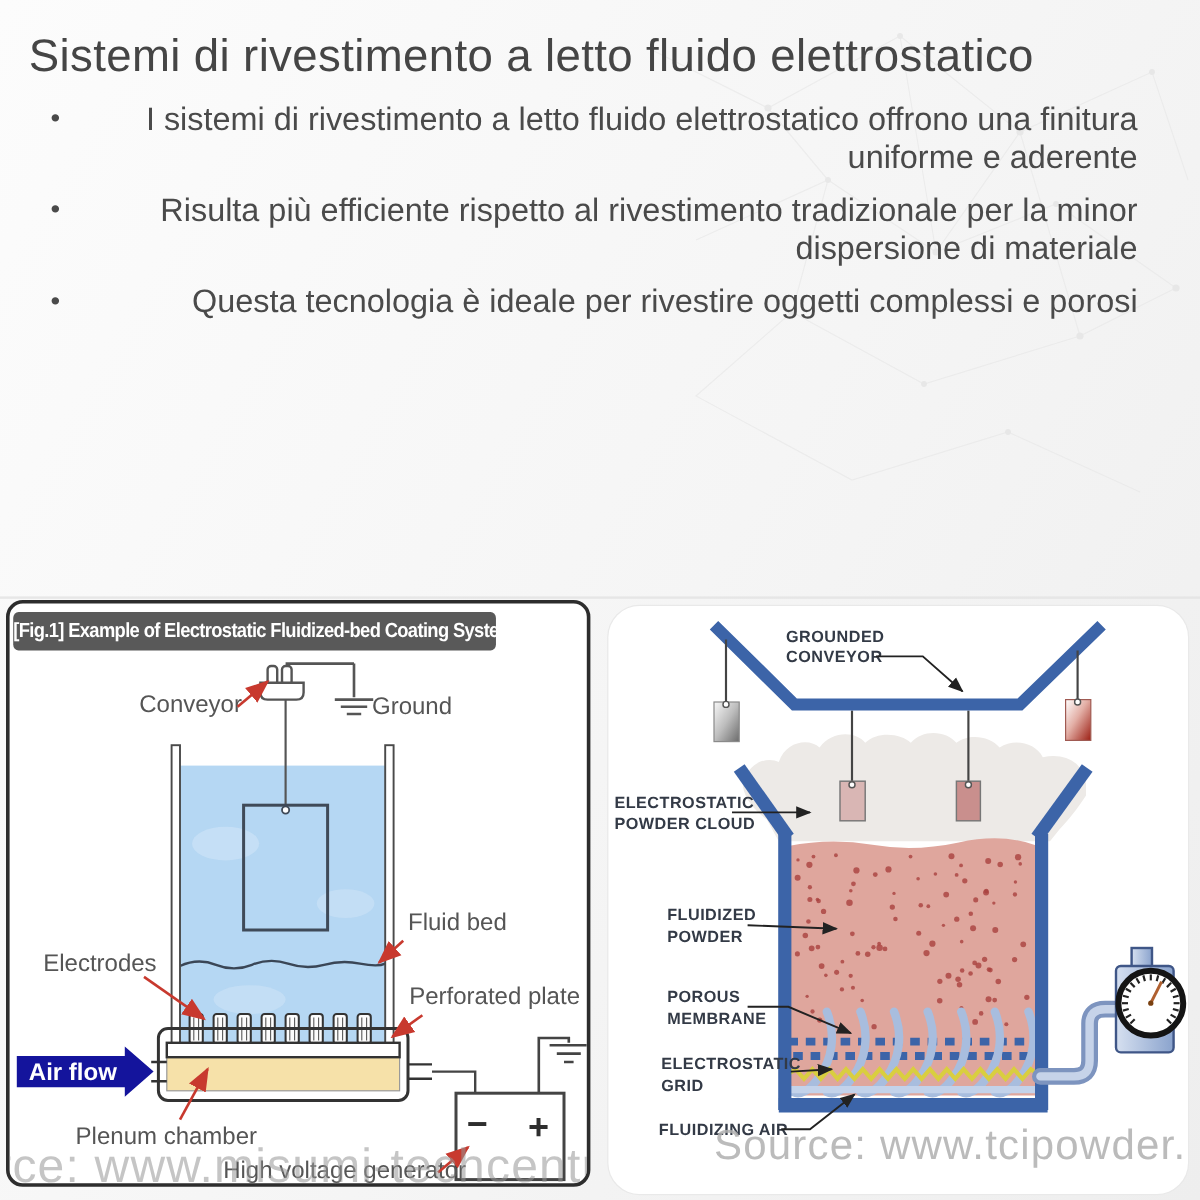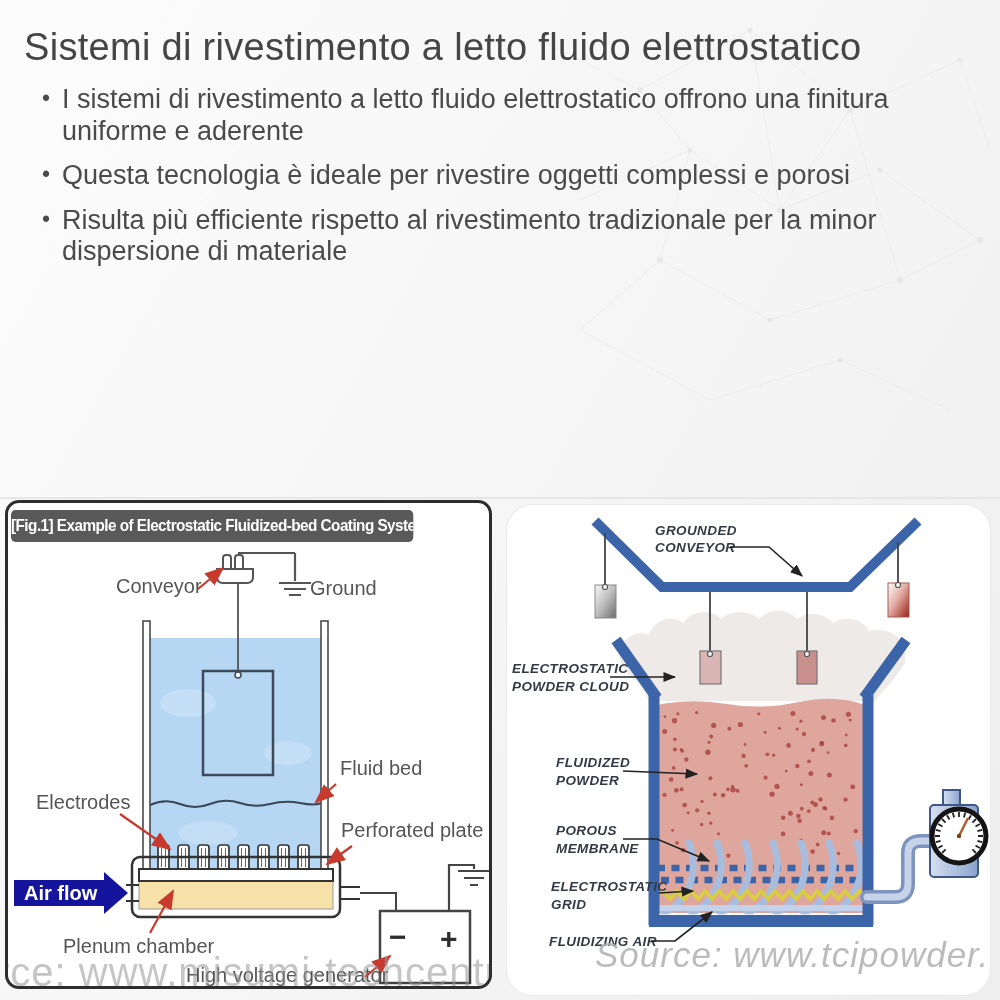--- a/index.html
+++ b/index.html
@@ -4,33 +4,33 @@
 <style>
   html,body{margin:0;padding:0;}
   .page{position:relative;width:1000px;height:1000px;overflow:hidden;
     background:linear-gradient(120deg,#fcfcfc 0%,#f5f5f5 55%,#eeeeee 100%);
     font-family:"Liberation Sans",sans-serif;color:#4a4a4a;}
   .net{position:absolute;top:0;right:0;opacity:.6;pointer-events:none;}
   .title{position:absolute;top:26px;left:0;width:100%;
     font-size:38px;letter-spacing:.3px;color:#454545;padding-left:24px;}
   .bullets{position:absolute;top:84px;left:40px;width:908px;margin:0;padding:0;
     list-style:none;font-size:27px;line-height:1.17;color:#4a4a4a;}
-  .bullets li{position:relative;padding-left:22px;margin-bottom:13px;}
+  .bullets li{position:relative;padding-left:22px;margin-bottom:13px;text-align:right;}
   .bullets li::before{content:"\2022";position:absolute;left:2px;top:1px;font-size:23px;color:#4a4a4a;}
   .divider{position:absolute;top:497px;left:0;width:1000px;height:2px;background:#e2e2e2;opacity:.8;}
   .fig-left{position:absolute;left:5px;top:500px;width:487px;height:489px;background:#ffffff;
     border:3px solid #2d2d2d;border-radius:14px;box-sizing:border-box;overflow:hidden;}
   .fig-left .hdr{position:absolute;left:3px;top:7px;width:447px;height:32px;background:#595959;
     border-radius:5px;color:#fff;font-weight:bold;font-size:17px;line-height:32px;text-align:center;
     letter-spacing:-0.6px;white-space:nowrap;overflow:hidden;transform:scaleX(.9);transform-origin:left center;}
   .fig-left svg,.fig-right svg{position:absolute;left:0;top:0;}
   .wm-left{position:absolute;left:-12px;top:447px;font-size:40px;letter-spacing:1px;color:#969696;
     opacity:.55;white-space:nowrap;}
   .fig-right{position:absolute;left:507px;top:505px;width:483px;height:490px;background:#ffffff;
-    border-radius:26px;box-shadow:0 0 0 1px #e9e9e9;overflow:hidden;font-style:italic;}
+    border-radius:26px;box-shadow:0 0 0 1px #e9e9e9;overflow:hidden;}
   .wm-right{position:absolute;left:88px;top:430px;font-size:35px;letter-spacing:1px;color:#b0b0b0;
     opacity:.85;white-space:nowrap;}
   svg text{font-family:"Liberation Sans",sans-serif;}
   .llab{font-size:20px;fill:#555555;}
   .rlab{font-size:13.5px;font-weight:bold;fill:#333a46;letter-spacing:.4px;}
   .afl{font-size:20px;font-weight:bold;fill:#ffffff;}
   .term{font-size:30px;font-weight:bold;fill:#2e2e2e;}
 </style>
 </head>
 <body>
@@ -58,22 +58,22 @@
       <circle cx="440" cy="60" r="2.5"></circle>
         <circle cx="460" cy="240" r="3"></circle>
         <circle cx="320" cy="360" r="2.5"></circle>
     </g>
   </svg>
 
   <div class="title">Sistemi di rivestimento a letto fluido elettrostatico</div>
 
   <ul class="bullets">
     <li><span>I sistemi di rivestimento a letto fluido elettrostatico offrono una finitura uniforme e aderente</span></li>
+    <li><span>Risulta più efficiente rispetto al rivestimento tradizionale per la minor dispersione di materiale</span></li>
     <li><span>Questa tecnologia è ideale per rivestire oggetti complessi e porosi</span></li>
-    <li><span>Risulta più efficiente rispetto al rivestimento tradizionale per la minor dispersione di materiale</span></li>
   </ul>
 
   <div class="divider"></div>
 
   <div class="fig-left">
     <svg width="481" height="483" viewBox="0 0 481 483">
       <defs>
         <marker id="ra" viewBox="0 0 10 8" refX="9" refY="4" markerWidth="9" markerHeight="8" orient="auto">
           <path d="M0,0 L10,4 L0,8 Z" fill="#c8392e"></path>
         </marker>

